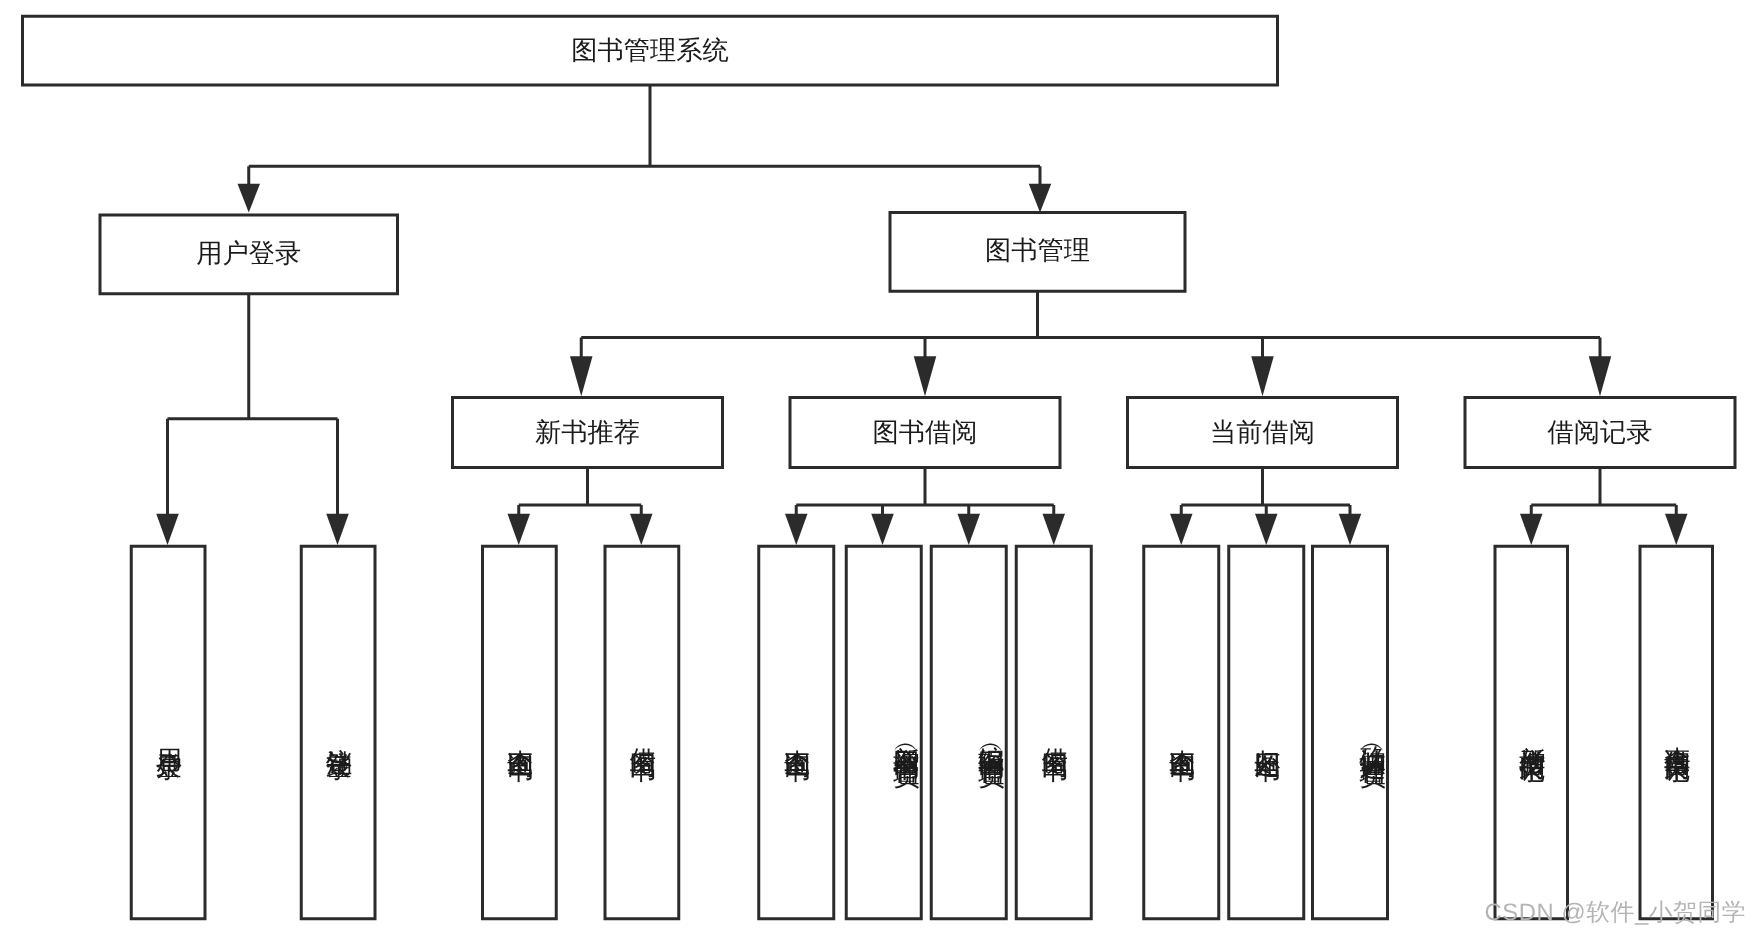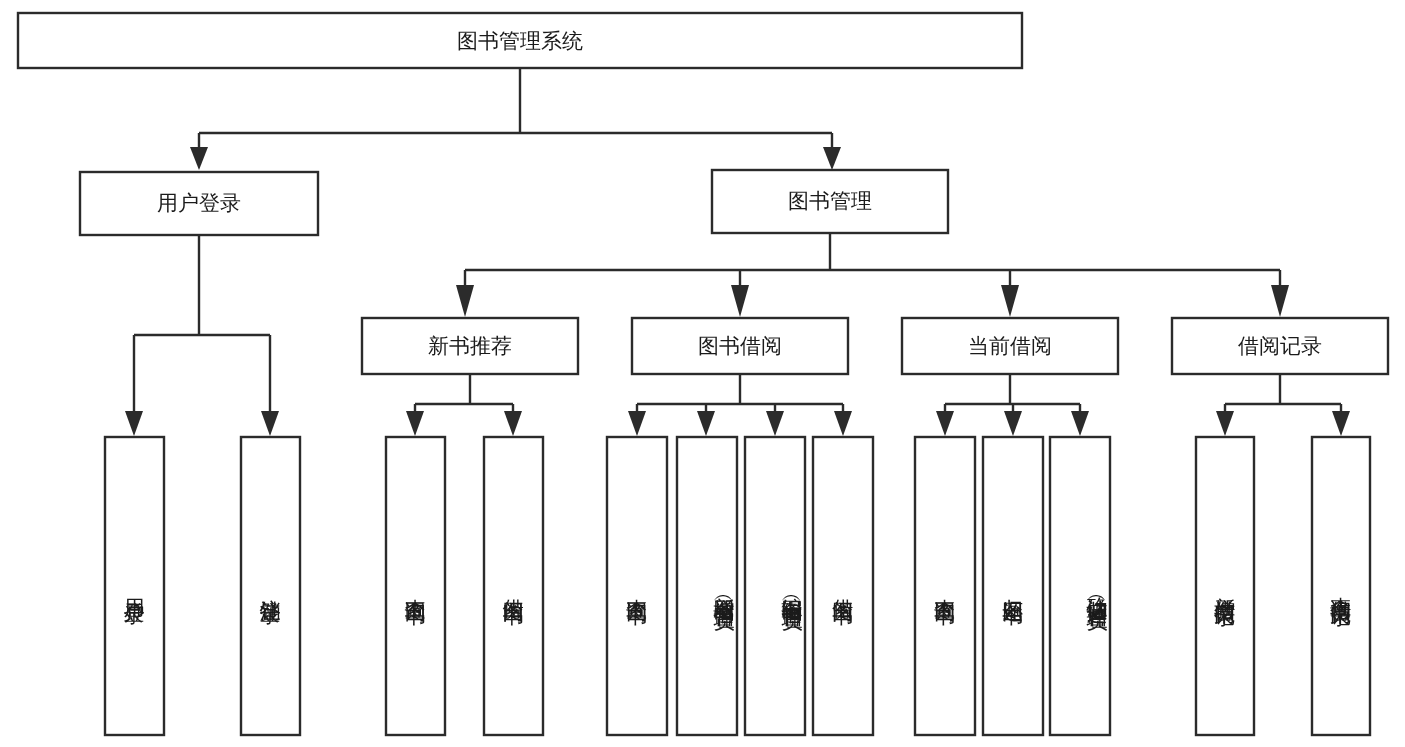--- a/index.html
+++ b/index.html
@@ -174,13 +174,14 @@
   <div class="leaf-label-wrap" style="left:745px; top:437px; width:60px; height:298px; align-items:flex-start; padding-top:6px; box-sizing:border-box;">编辑图书（管理员）</div>
   <div class="leaf-label-wrap" style="left:813px; top:437px; width:60px; height:298px;">借阅图书</div>
 
   <div class="leaf-label-wrap" style="left:915px; top:437px; width:60px; height:298px;">查询图书</div>
   <div class="leaf-label-wrap" style="left:983px; top:437px; width:60px; height:298px;">归还图书</div>
   <div class="leaf-label-wrap" style="left:1050px; top:437px; width:60px; height:298px; align-items:flex-start; padding-top:6px; box-sizing:border-box;">确认归还（管理员）</div>
 
   <div class="leaf-label-wrap" style="left:1196px; top:437px; width:58px; height:298px;">新增借阅记录</div>
   <div class="leaf-label-wrap" style="left:1312px; top:437px; width:58px; height:298px;">查询借阅记录</div>
 
+  <div class="watermark">CSDN @软件_小贺同学</div>
 </div>
 
 </body></html>

